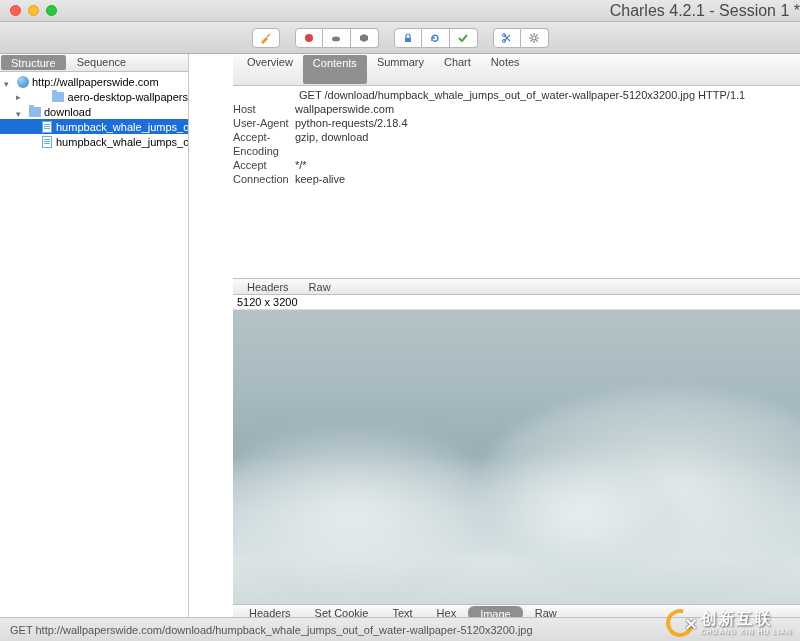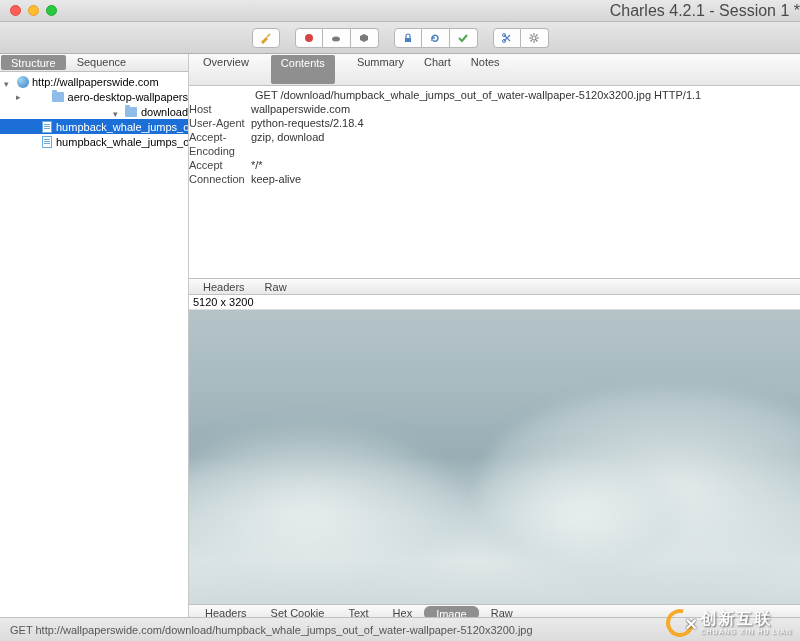--- a/index.html
+++ b/index.html
@@ -17,43 +17,43 @@
 
 .toolbar { height: 32px; background: linear-gradient(#e7e7e7, #d3d3d3); border-bottom: 1px solid #b0b0b0; display: flex; align-items: center; justify-content: center; gap: 15px; }
 .tb-group { display: flex; gap: 0; }
 .tb-btn { width: 28px; height: 20px; background: #fdfdfd; border: 1px solid #b5b5b5; display: flex; align-items: center; justify-content: center; cursor: pointer; }
 .tb-group .tb-btn:first-child { border-radius: 4px 0 0 4px; }
 .tb-group .tb-btn:last-child { border-radius: 0 4px 4px 0; }
 .tb-group .tb-btn:only-child { border-radius: 4px; }
 .tb-group .tb-btn + .tb-btn { border-left: none; }
 .ico { width: 12px; height: 12px; }
 
-.main { display: flex; height: calc(100% - 54px - 20px); }
+.main { display: flex; height: calc(100% - 54px - 20px); gap: 44px; }
 
 
 .sidebar { width: 189px; background: #fff; border-right: 1px solid #c8c8c8; overflow: hidden; }
 .side-tabs { display: flex; height: 18px; background: linear-gradient(#fbfbfb, #e8e8e8); border-bottom: 1px solid #c0c0c0; }
 .side-tab { padding: 2px 10px; font-size: 11px; color: #444; cursor: pointer; }
 .side-tab.active { background: #8f8f8f; color: #fff; border-radius: 2px; margin: 1px; }
 .tree { padding-top: 2px; }
 .tree-row { display: flex; align-items: center; height: 15px; padding-left: 4px; cursor: pointer; white-space: nowrap; overflow: hidden; }
 .tree-row.sel { background: #1d6fd8; color: #fff; }
 .arrow { width: 9px; height: 9px; display: inline-block; flex-shrink: 0; }
 .arrow.down::before { content: "▾"; font-size: 9px; color: #707070; }
 .arrow.right::before { content: "▸"; font-size: 9px; color: #707070; }
 .arrow.none::before { content: ""; }
 .ticon { width: 13px; height: 13px; margin: 0 3px; flex-shrink: 0; display: inline-flex; align-items: center; justify-content: center; }
 .tlabel { font-size: 11px; overflow: hidden; text-overflow: clip; }
-.ind1 { padding-left: 16px; justify-content: flex-end; } .ind2 { padding-left: 28px; }
+.ind1 { padding-left: 16px; } .ind2 { padding-left: 28px; }
 
 
 .right { flex: 1; display: flex; flex-direction: column; overflow: hidden; }
 .view-tabs { display: flex; height: 32px; background: linear-gradient(#fbfbfb, #e8e8e8); border-bottom: 1px solid #c0c0c0; padding-left: 4px; }
 .view-tab { padding: 2px 10px; font-size: 11px; color: #444; cursor: pointer; }
-.view-tab.active { background: #8f8f8f; color: #fff; border-radius: 2px; margin: 1px 12px; }
+.view-tab.active { background: #8f8f8f; color: #fff; border-radius: 2px; margin: 1px 0; }
 
 .headers-panel { background: #fff; padding: 2px 0; font-size: 11px; color: #333; }
 .hdr-row { display: flex; line-height: 14px; }
 .hdr-key { width: 62px; text-align: left; padding-right: 4px; color: #444; }
 .hdr-val { flex: 1; }
 .first-line { padding-left: 66px; line-height: 14px; }
 
 .sub-tabs { display: flex; height: 17px; background: linear-gradient(#fbfbfb, #e8e8e8); border-top: 1px solid #c0c0c0; border-bottom: 1px solid #c0c0c0; padding-left: 4px; }
 .sub-tab { padding: 2px 10px; font-size: 11px; color: #444; cursor: pointer; }
 .sub-tab.plain { color: #444; }

